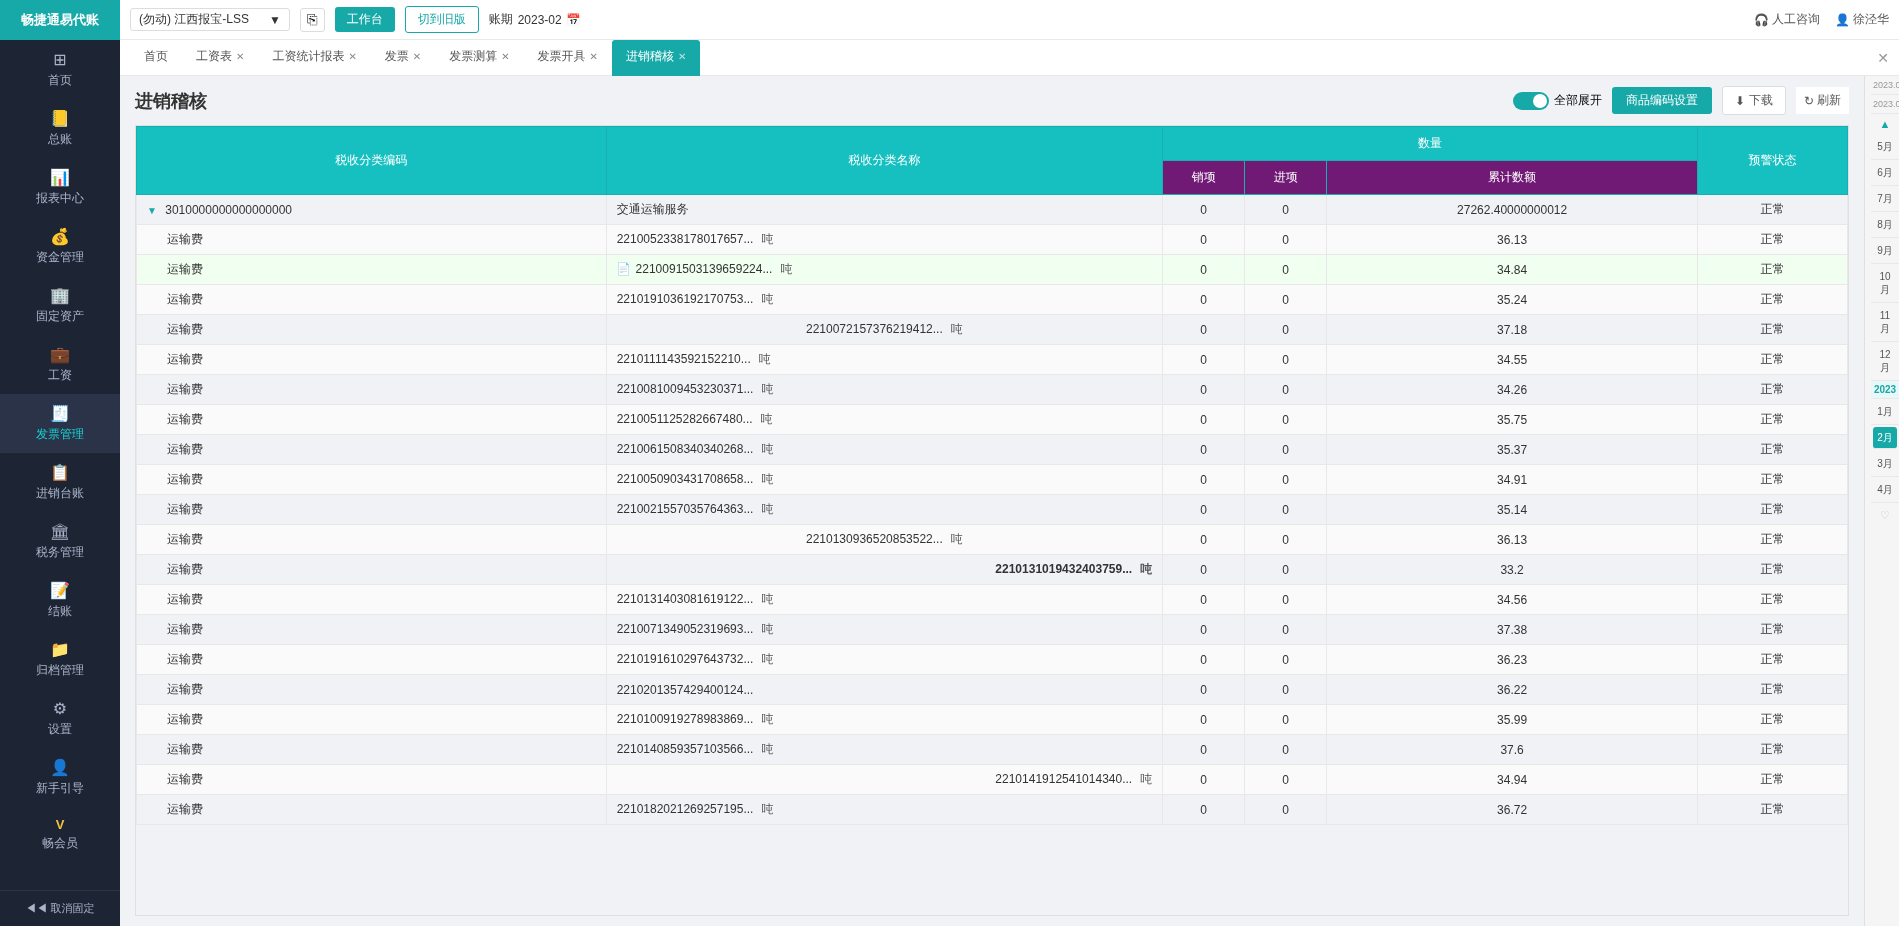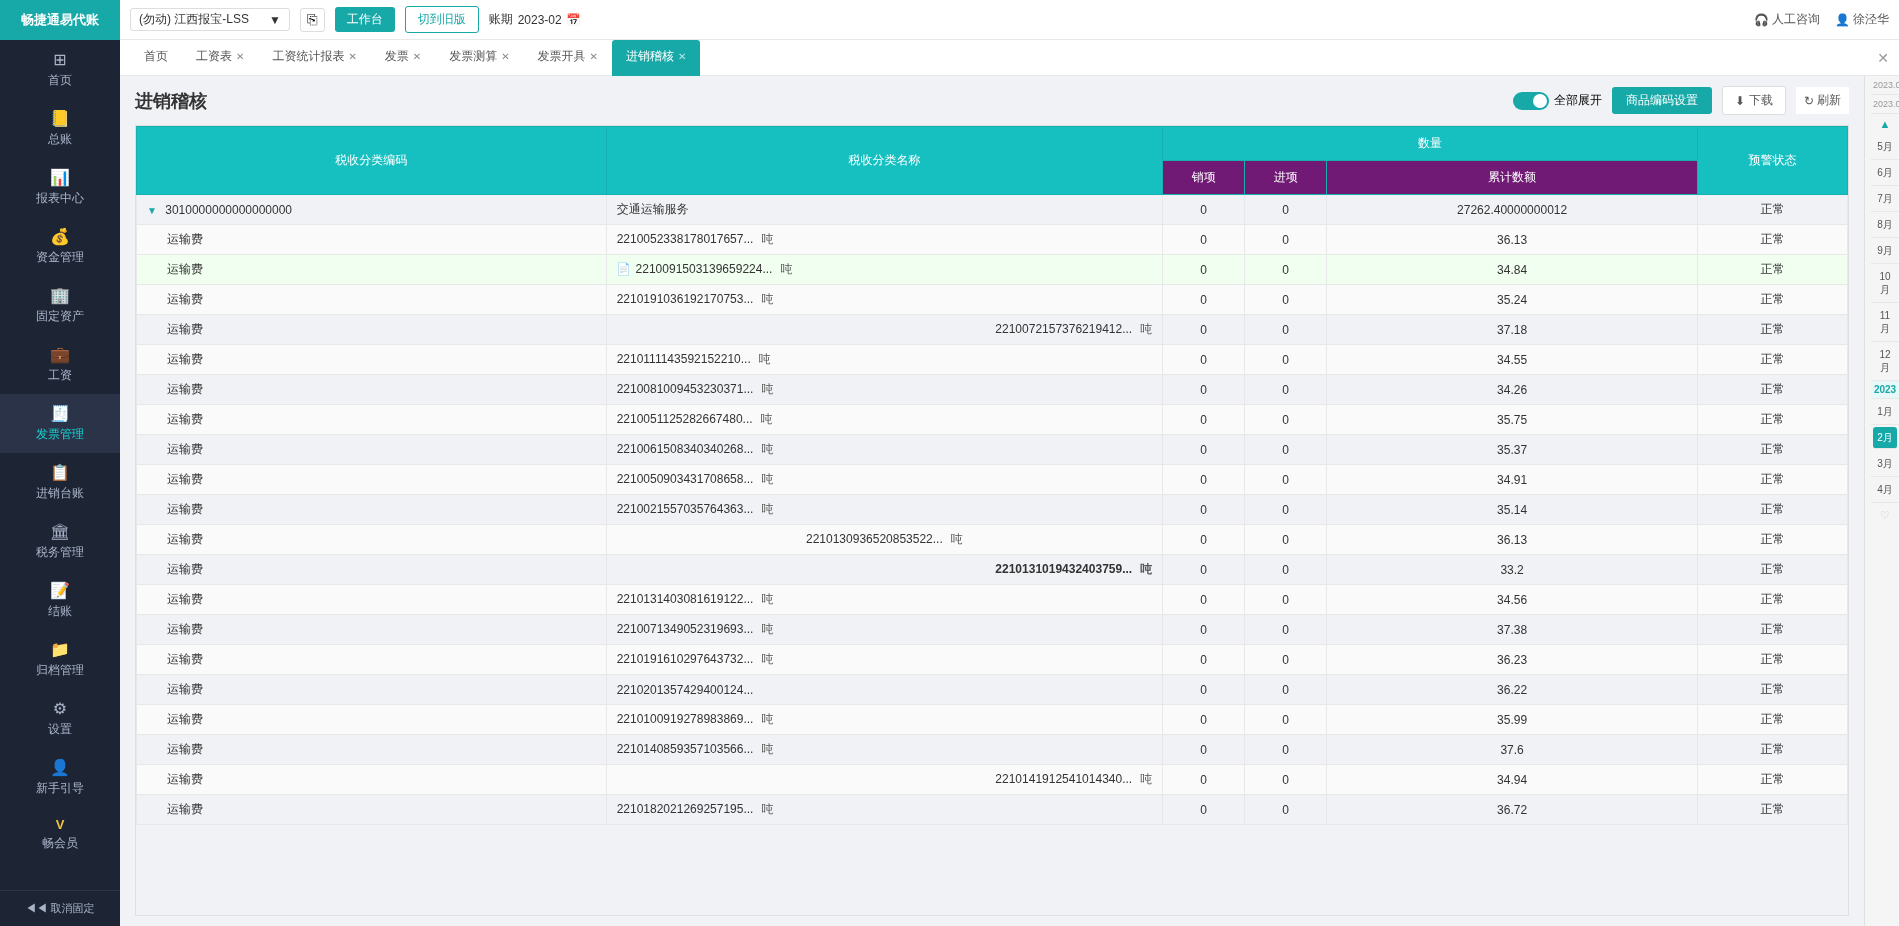--- a/index.html
+++ b/index.html
@@ -505,21 +505,21 @@
               <tr>
                 <td class="left-align" style="padding-left: 30px;">运输费</td>
                 <td style="text-align: left;"><span>2210191036192170753...</span><span style="margin-left: 8px; color: rgb(85, 85, 85);">吨</span></td>
                 <td>0</td>
                 <td>0</td>
                 <td>35.24</td>
                 <td class="status-normal">正常</td>
               </tr>
               <tr>
                 <td class="left-align" style="padding-left: 30px;">运输费</td>
-                <td style="text-align: right;"><span>2210072157376219412...</span><span style="margin-left: 8px; color: rgb(85, 85, 85);">吨</span></td>
+                <td style="text-align: center;"><span>2210072157376219412...</span><span style="margin-left: 8px; color: rgb(85, 85, 85);">吨</span></td>
                 <td>0</td>
                 <td>0</td>
                 <td>37.18</td>
                 <td class="status-normal">正常</td>
               </tr>
               <tr>
                 <td class="left-align" style="padding-left: 30px;">运输费</td>
                 <td style="text-align: left;"><span>2210111143592152210...</span><span style="margin-left: 8px; color: rgb(85, 85, 85);">吨</span></td>
                 <td>0</td>
                 <td>0</td>

